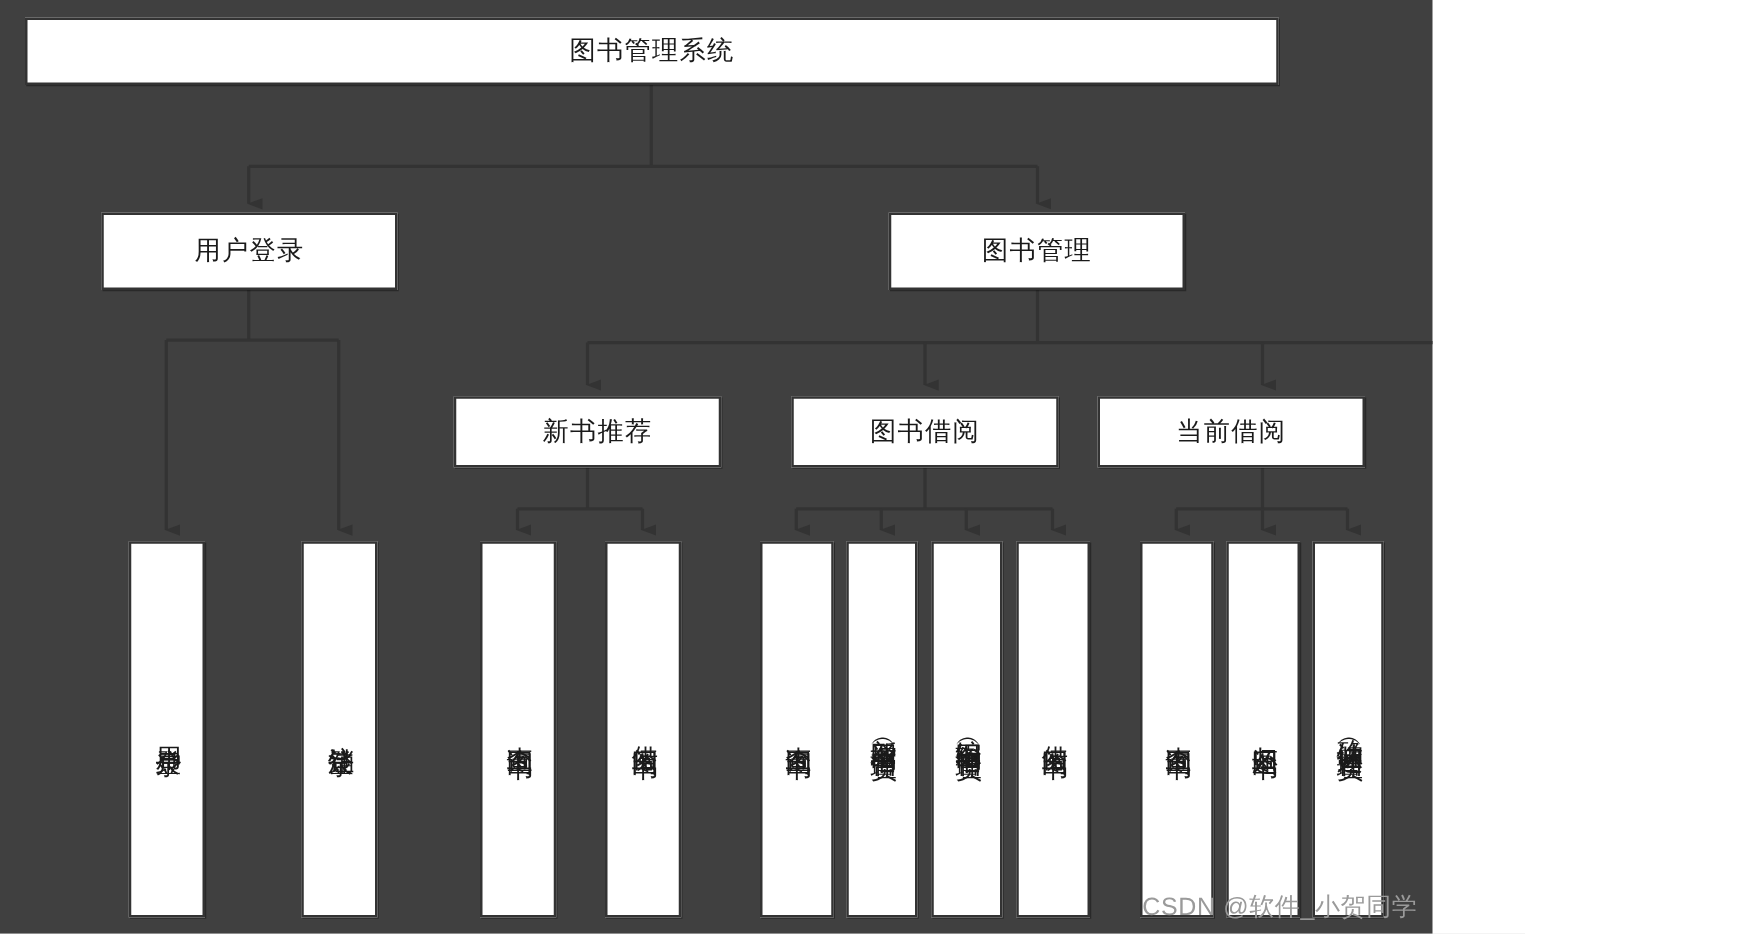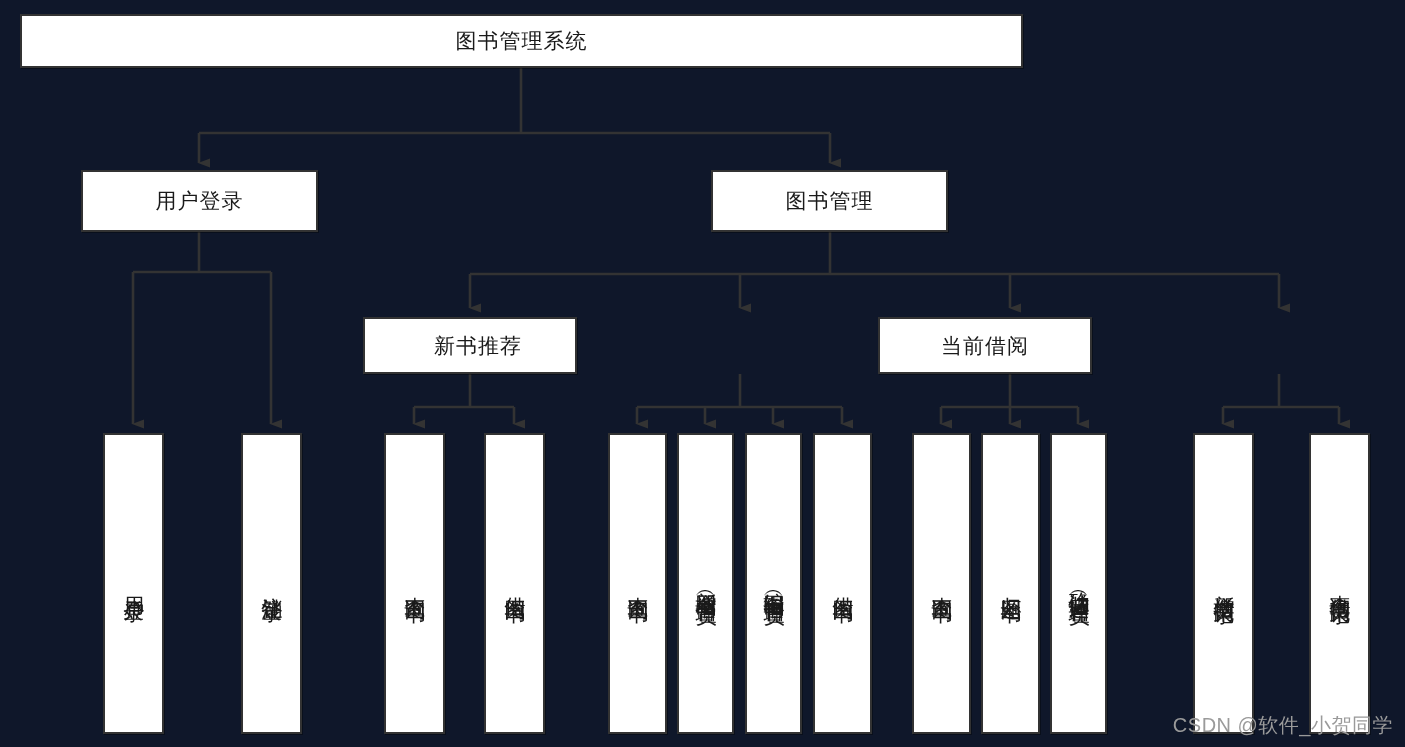--- a/index.html
+++ b/index.html
@@ -5,23 +5,23 @@
   html, body {
     margin: 0;
     padding: 0;
     background: #ffffff;
   }
   body {
     font-family: "Liberation Sans", "DejaVu Sans", sans-serif;
   }
   #canvas {
     position: relative;
-    width: 1405px;
+    width: 1146px;
     height: 747px;
-    background: #0f172a;
+    background: #404040;
     overflow: hidden;
   }
   #wires {
     position: absolute;
     left: 0;
     top: 0;
     width: 1405px;
     height: 747px;
     pointer-events: none;
   }
@@ -130,20 +130,23 @@
   </div>
 
   <div class="node h" style="left:711px; top:170px; width:237px; height:62px;">
     <span>图书管理</span>
   </div>
 
   <div class="node h" style="left:363px; top:317px; width:214px; height:57px;padding-left:16px;">
     <span>新书推荐</span>
   </div>
 
+  <div class="node h" style="left:633px; top:317px; width:214px; height:57px;">
+    <span>图书借阅</span>
+  </div>
 
   <div class="node h" style="left:878px; top:317px; width:214px; height:57px;">
     <span>当前借阅</span>
   </div>
 
 
   <div class="node v" style="left:103px; top:433px; width:61px; height:301px;">
     <span class="vtext">用户登录</span>
   </div>
 

